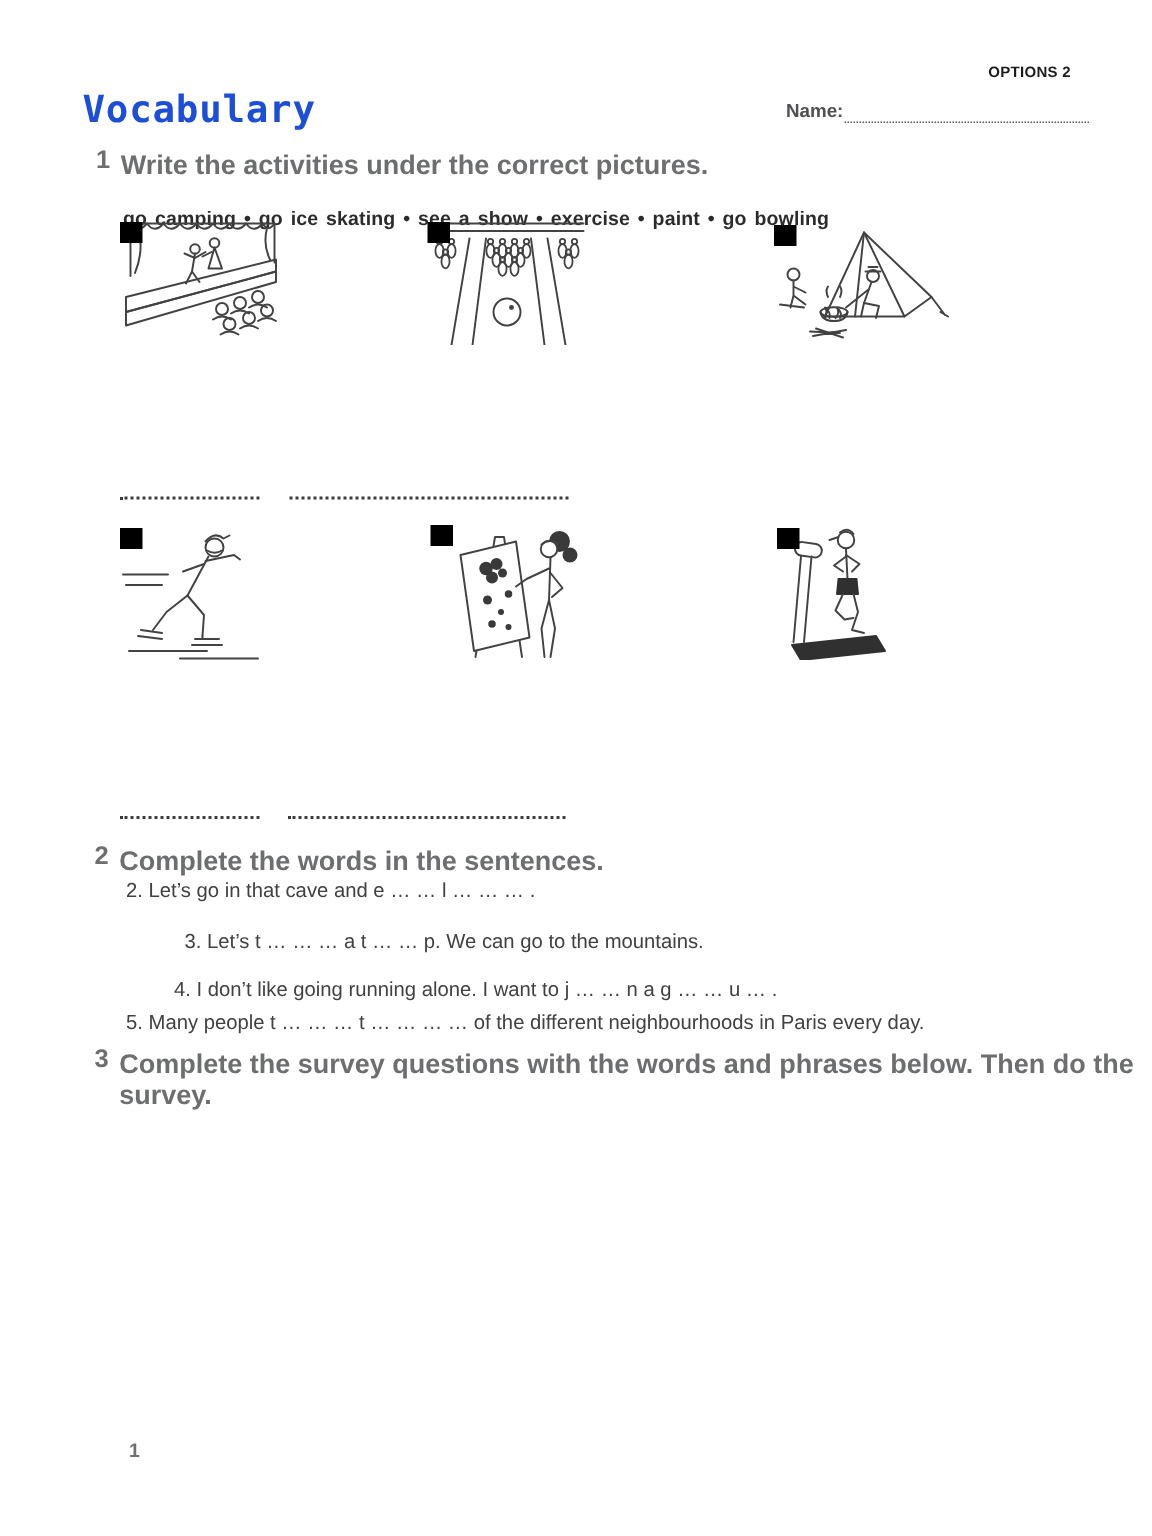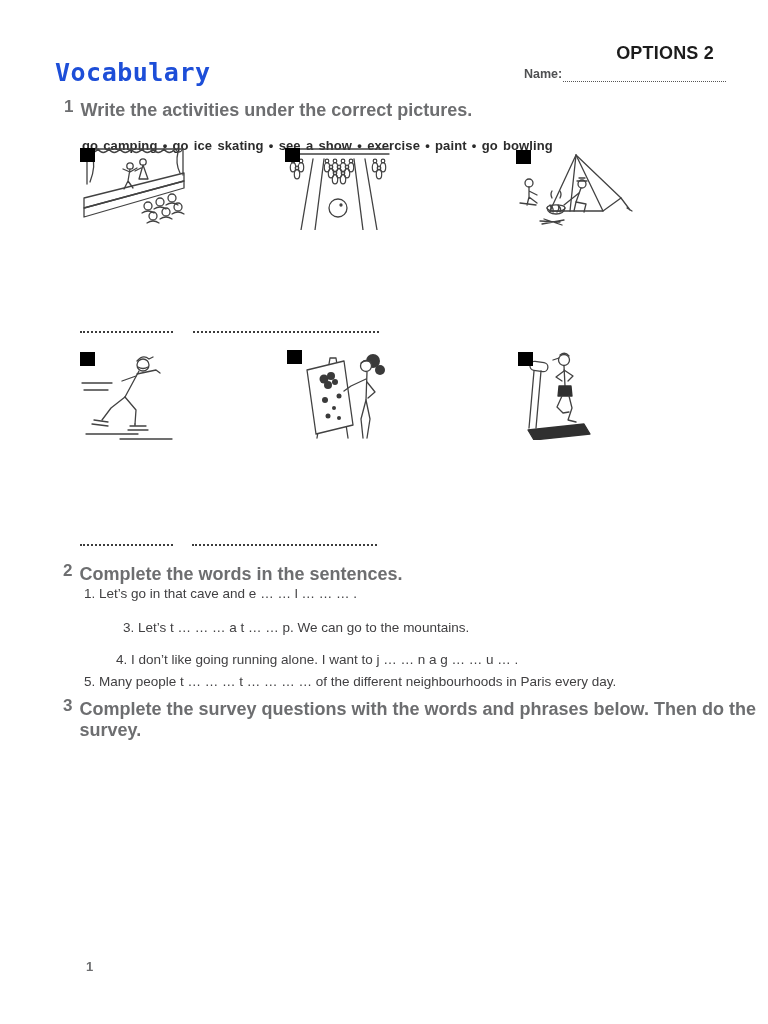--- a/index.html
+++ b/index.html
@@ -2,21 +2,21 @@
 <html><head>
 <meta charset="utf-8">
 <style>
   html,body{margin:0;padding:0;background:#ffffff;}
   .page{
     position:relative;width:768px;height:1024px;background:#ffffff;
     font-family:"Liberation Sans",sans-serif;overflow:hidden;
   }
   .abs{position:absolute;}
   .options-label{
-    top:43px;right:54px;font-size:18px;font-weight:700;color:#1c1c1c;letter-spacing:.2px;
+    top:43px;right:54px;font-size:10px;font-weight:700;color:#1c1c1c;letter-spacing:.2px;
   }
   .doc-title{
     left:55px;top:58px;font-family:"DejaVu Sans Mono",monospace;font-weight:700;
     font-size:25px;color:#1d4ed8;letter-spacing:.5px;
   }
   .name-row{
     left:524px;top:68px;width:202px;display:flex;align-items:flex-end;
   }
   .name-label{font-size:12.5px;font-weight:700;color:#4f5052;line-height:1;padding-bottom:1px;}
   .name-line{flex:1;border-bottom:1.5px dotted #565656;height:12px;margin-left:1px;}
@@ -205,21 +205,21 @@
     </svg>
   </div>
 
   <div class="answer-line" style="left:80px;top:544px;width:93px;"></div>
   <div class="answer-line" style="left:192px;top:544px;width:185px;"></div>
 
   <div class="abs ex-head" style="left:63px;top:564px;">
     <span class="ex-num">2</span>
     <span class="ex-instruction">Complete the words in the sentences.</span>
   </div>
-  <div class="sentence" style="top:586px;">1. Let’s go in that cave and e … … l … … … .</div>
+  <div class="sentence" style="top:586px;">2. Let’s go in that cave and e … … l … … … .</div>
   <div class="sentence" style="top:620px;margin-left:39px;">3. Let’s t … … …  a  t … … p. We can go to the mountains.</div>
   <div class="sentence" style="top:652px;margin-left:32px;">4. I don’t like going running alone. I want to j … … n  a  g … … u … .</div>
   <div class="sentence" style="top:674px;">5. Many people t … … …  t … … … … of the different neighbourhoods in Paris every day.</div>
 
   <div class="abs ex-head" style="left:63px;top:699px;">
     <span class="ex-num">3</span>
     <span class="ex-instruction">Complete the survey questions with the words and phrases below. Then do the survey.</span>
   </div>
 
   <div class="abs page-number">1</div>

